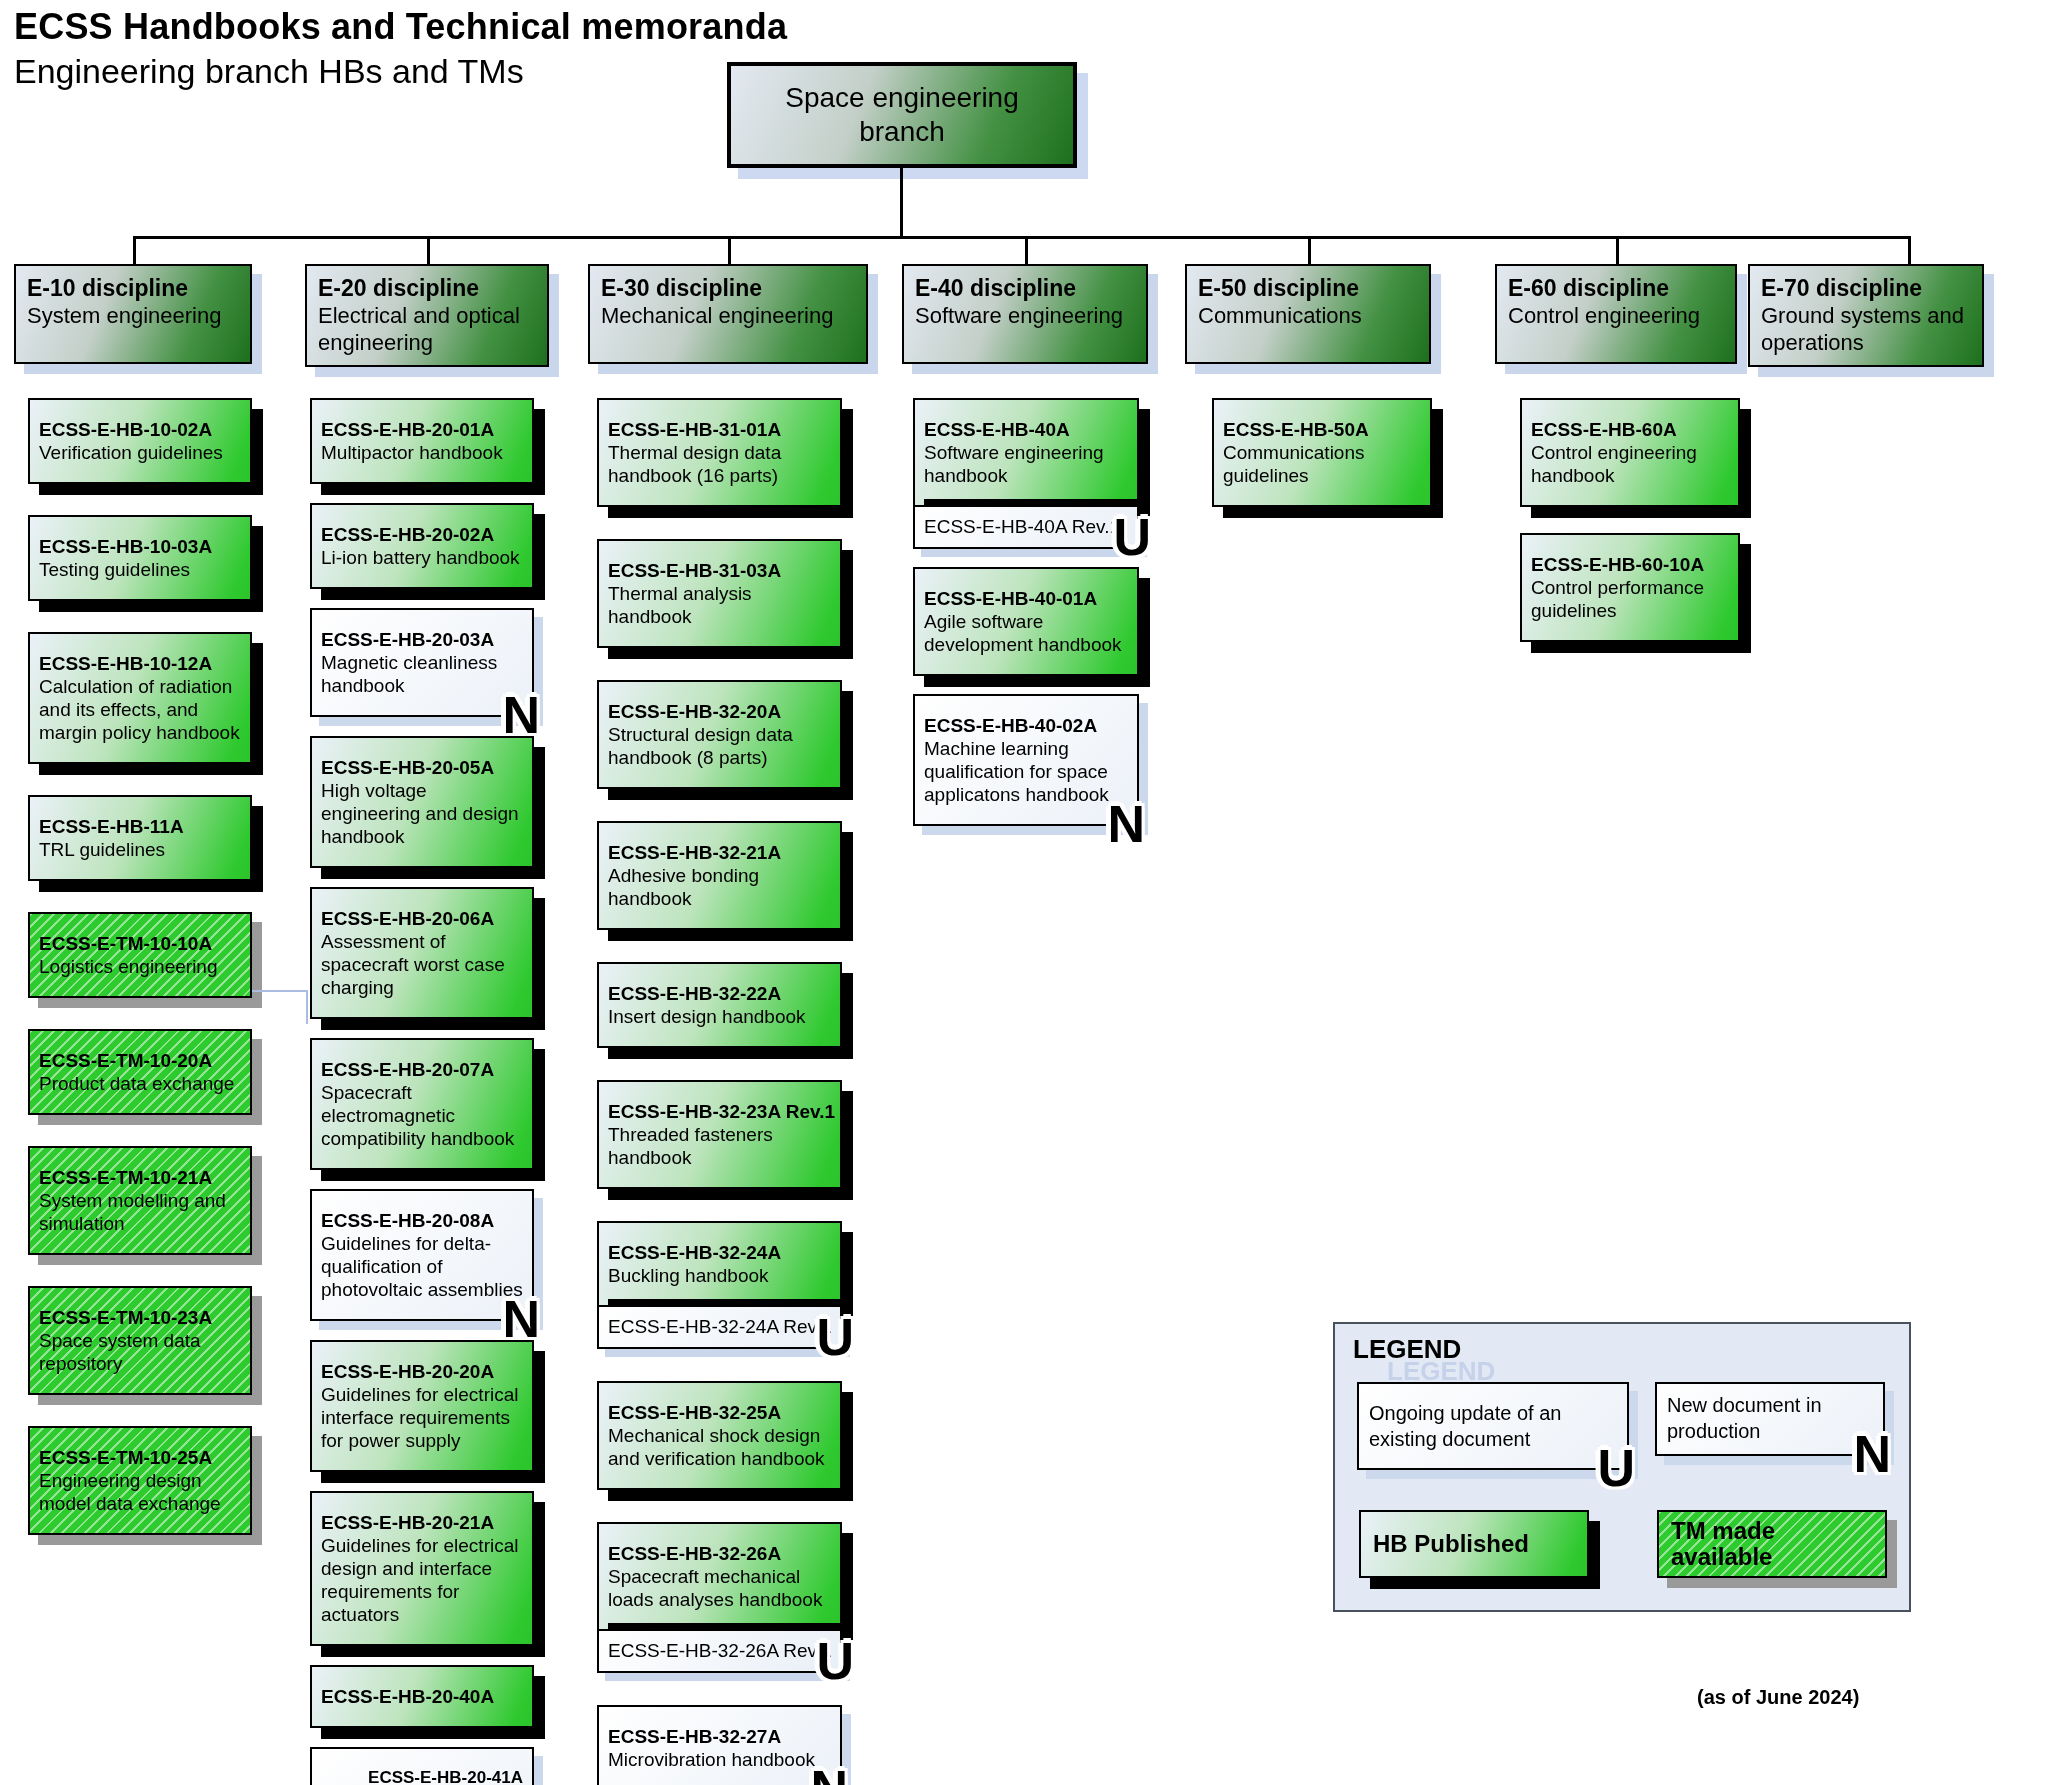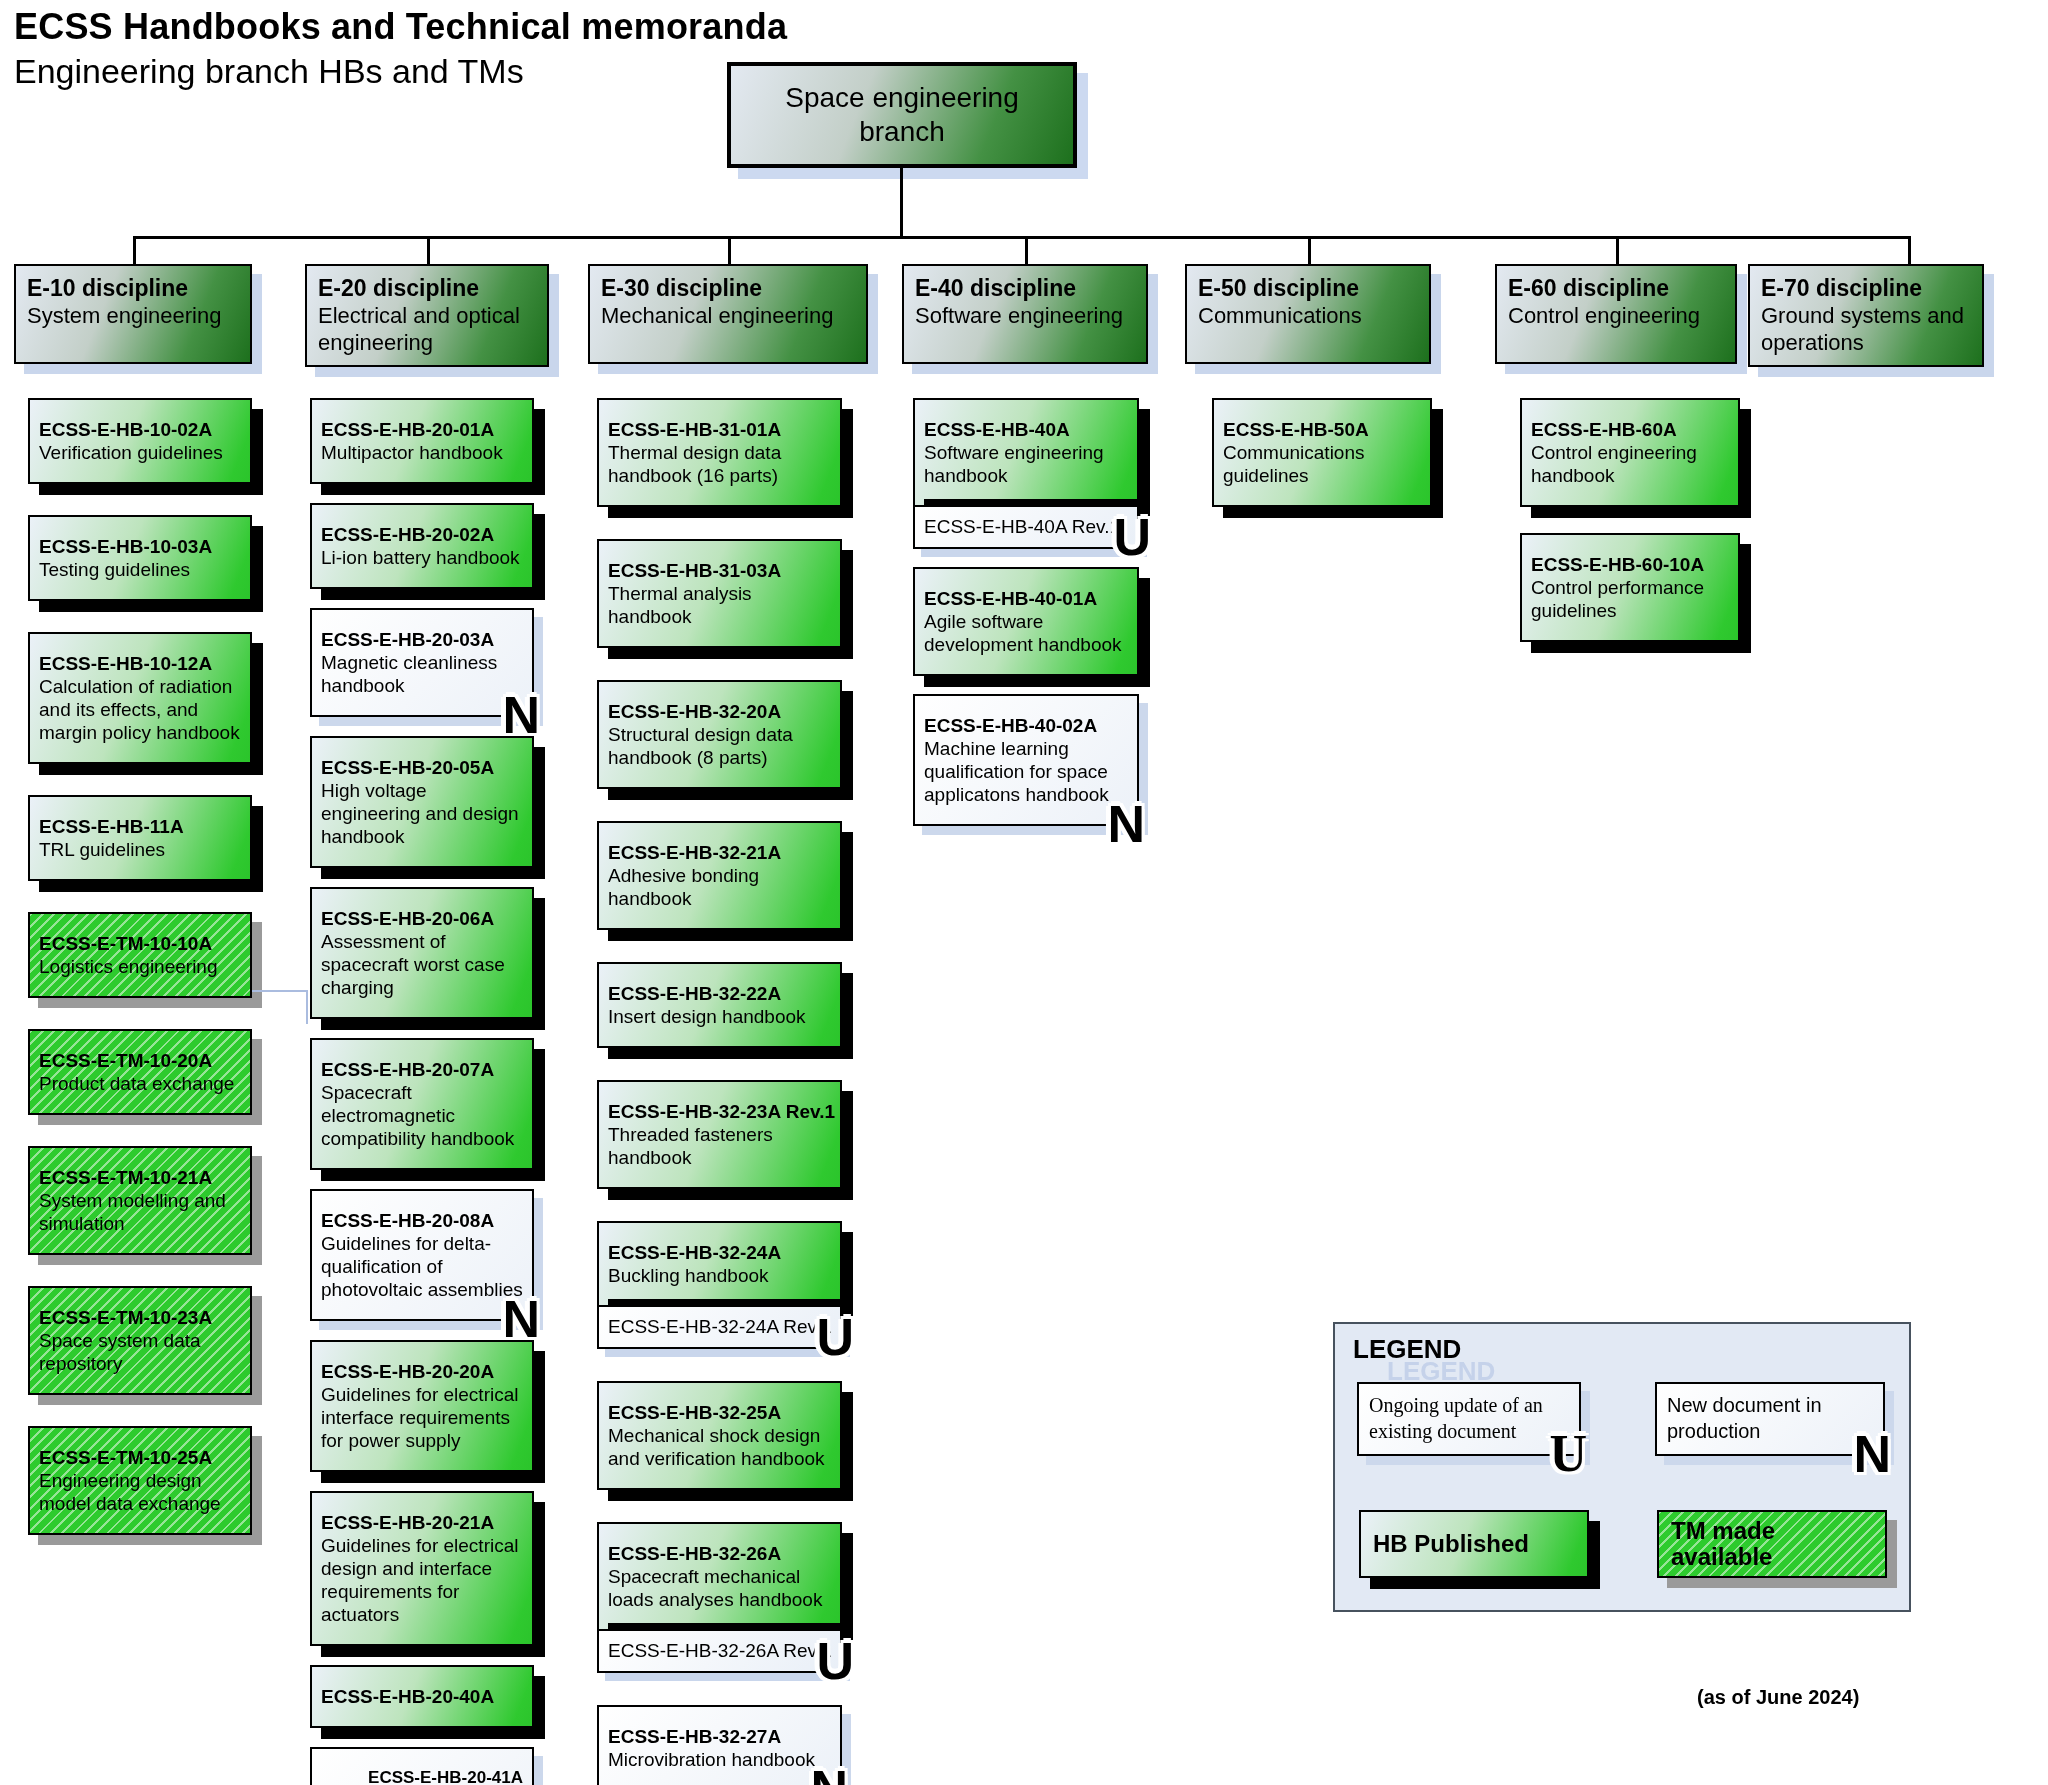--- a/index.html
+++ b/index.html
@@ -63,21 +63,21 @@
   .artifact-h { position:absolute; left:252px; top:990px; width:56px; height:2px; background:#aabcdf; }
   .artifact-v { position:absolute; left:306px; top:990px; width:2px;  height:34px; background:#aabcdf; }
 
   .legend {
     position:absolute; left:1333px; top:1322px; width:578px; height:290px;
     background:#e2e9f4; border:2px solid #47525e;
   }
   .legend-title       { position:absolute; left:18px; top:10px; font-size:26px; font-weight:bold; z-index:2; }
   .legend-title-ghost { position:absolute; left:52px; top:32px; font-size:26px; font-weight:bold; color:#c5d2ea; z-index:1; }
   .litem { position:absolute; border:2px solid #000; }
-  .li-u  { left:22px;  top:58px;  width:224px; min-height:74px; padding:8px 10px;font-family:Liberation Serif, serif; }
+  .li-u  { left:22px;  top:58px;  width:272px; min-height:74px; padding:16px 10px; }
   .li-n  { left:320px; top:58px;  width:230px; min-height:74px; padding:8px 10px; }
   .li-hb { left:24px;  top:186px; width:230px; height:68px; }
   .li-tm { left:322px; top:186px; width:230px; height:68px; }
   .litem .ltext { font-size:20px; line-height:26px; }
   .lbold { display:flex; align-items:center; padding:0 12px; }
   .lbold .ltext { font-size:24px; font-weight:bold; line-height:26px; }
 
   .date-note { position:absolute; left:1697px; top:1686px; font-size:20px; font-weight:bold; }
 </style>
 </head>

